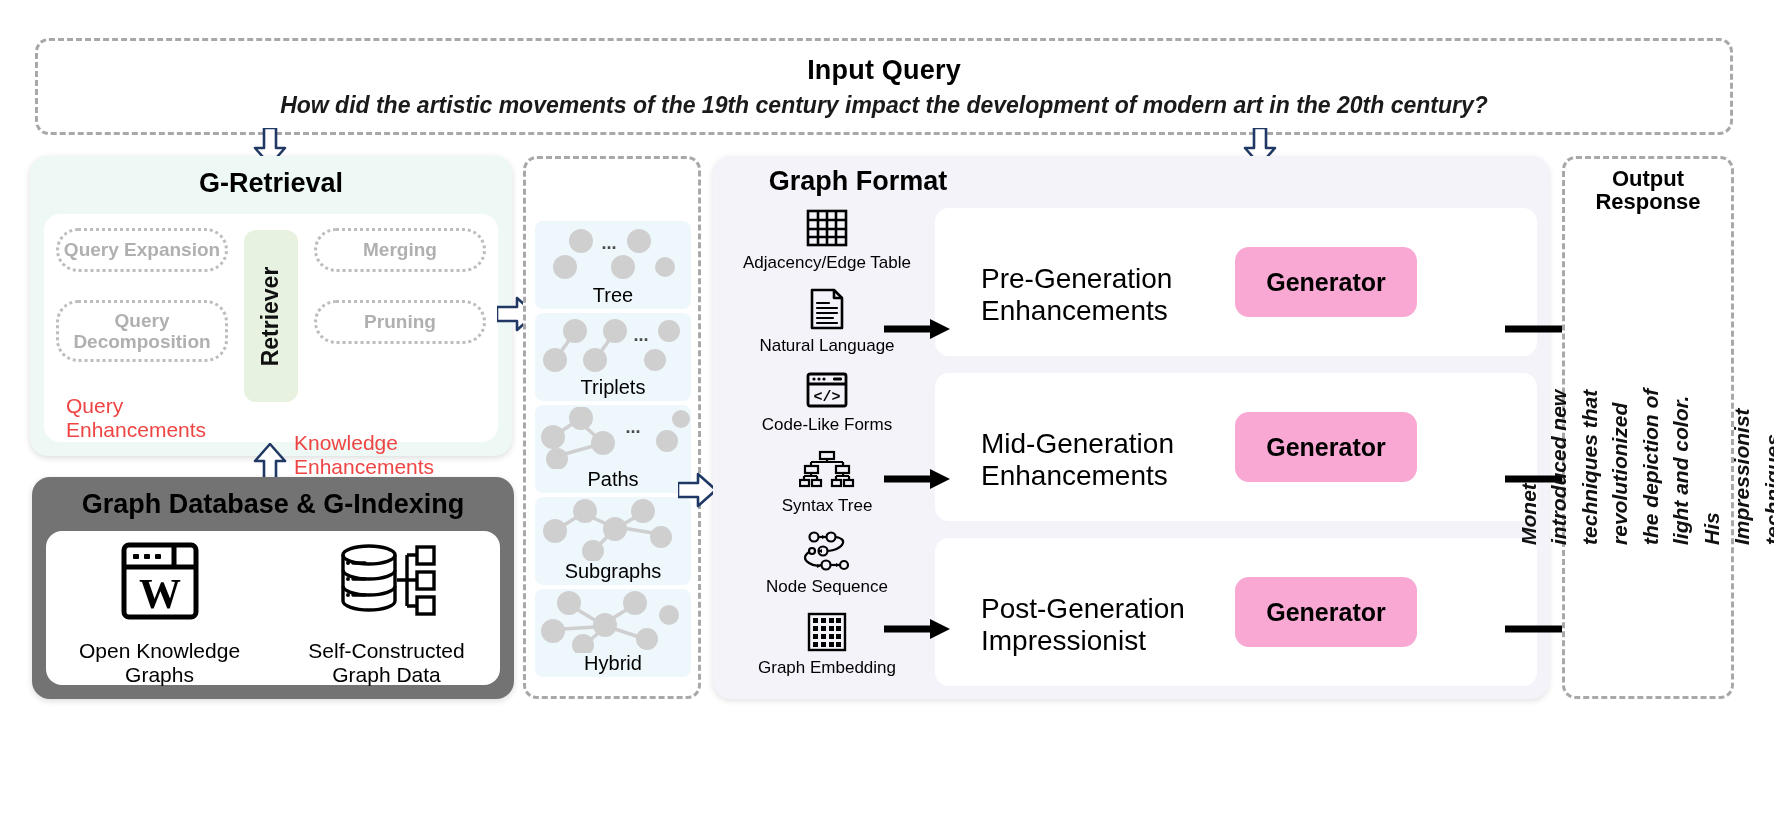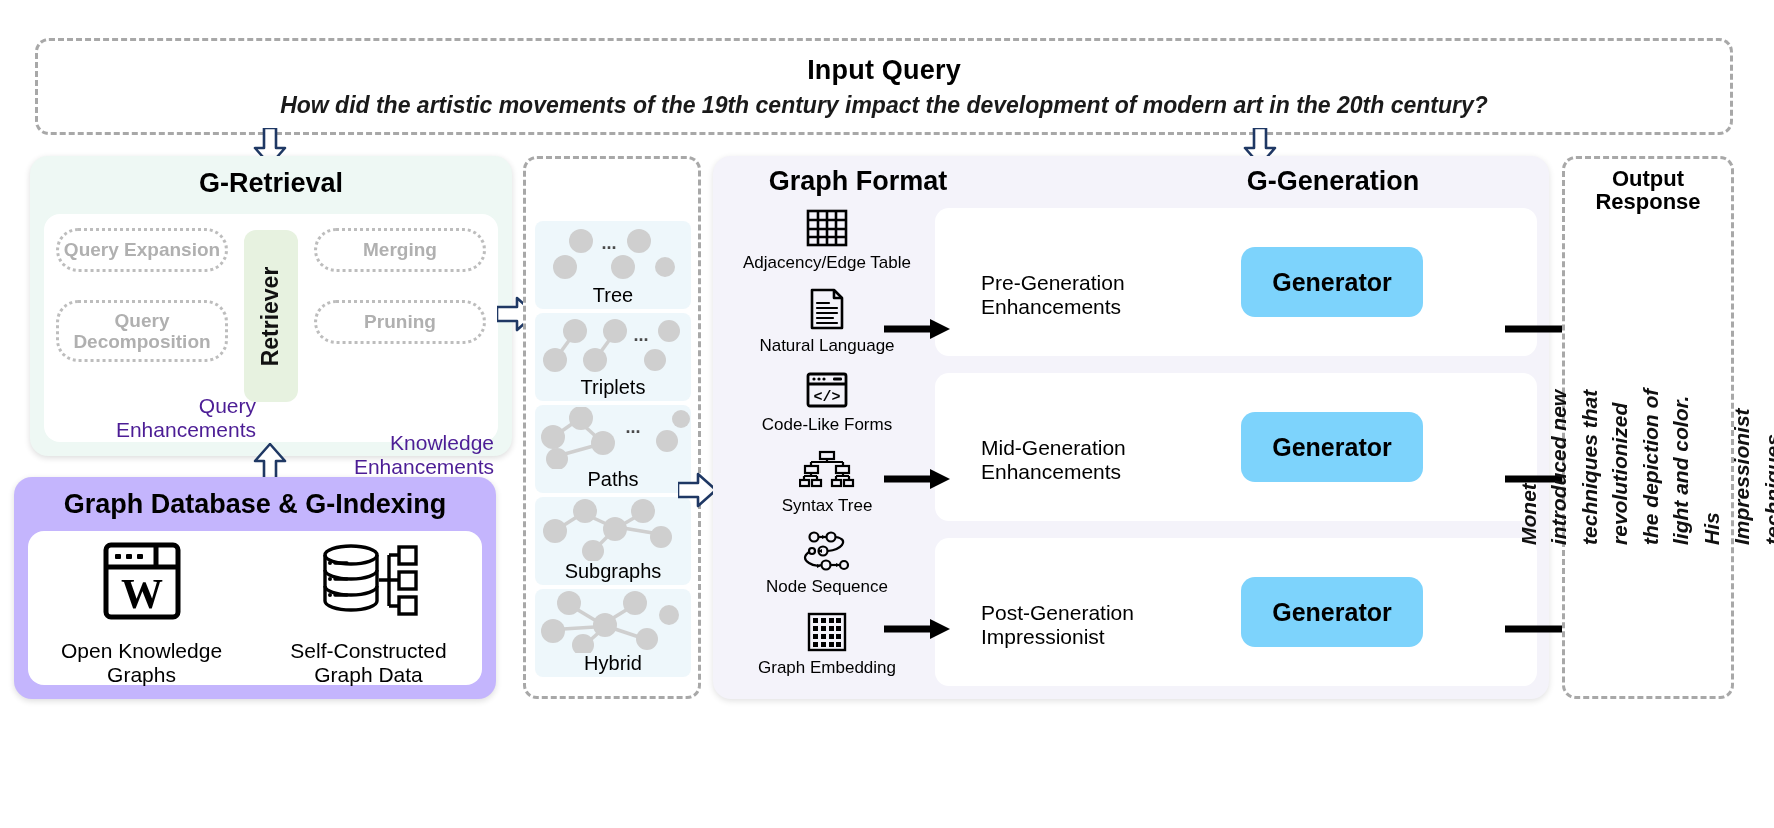--- a/index.html
+++ b/index.html
@@ -113,33 +113,33 @@
   .retriever-chip span {
     transform: rotate(-90deg);
     white-space: nowrap;
     font-size: 23px;
     font-weight: bold;
     color: #111;
   }
   .gr-caption {
     position: absolute;
     font-size: 21px;
-    text-align: right;
+    text-align: left;
     line-height: 1.12;
-    color: #4c1d95;
+    color: #ef4444;
   }
   .gr-cap-left  { left: 22px;  top: 180px; width: 190px; }
   .gr-cap-right { left: 250px; top: 180px; width: 200px; margin-top: 37px; }
 
   
   .graph-db {
     position: absolute;
-    left: 14px; top: 477px;
+    left: 32px; top: 477px;
     width: 482px; height: 222px;
-    background: #c4b5fd;
+    background: #737373;
     border-radius: 18px;
     box-shadow: 0 2px 6px rgba(0,0,0,.14);
     box-sizing: border-box;
   }
   .gdb-inner {
     position: absolute;
     left: 14px; top: 54px;
     width: 454px; height: 154px;
     background: #ffffff;
     border-radius: 16px;
@@ -254,35 +254,35 @@
   .gg-row {
     background: #ffffff;
     border-radius: 14px;
     height: 148px;
     display: flex;
     align-items: center;
     padding-left: 46px;
     box-sizing: border-box;
   }
   .gg-row .enh {
-    font-size: 21px;
+    font-size: 28px;
     line-height: 1.14;
     width: 250px;
     margin-top: 26px;
   }
   .generator-chip {
-    background: #7dd3fc;
+    background: #f9a8d4;
     border-radius: 14px;
     width: 182px; height: 70px;
     display: flex;
     align-items: center;
     justify-content: center;
     font-size: 25px;
     font-weight: bold;
-    margin-left: 10px;
+    margin-left: 4px;
   }
 
   
   .output-response {
     position: absolute;
     left: 1562px; top: 156px;
     width: 172px; height: 543px;
     border: 3px dashed #a8a8a8;
     border-radius: 14px;
     background: #ffffff;
@@ -536,21 +536,20 @@
   </div>
 
   <div class="arrow-open" style="left:678px; top:472px; width:40px; height:36px;">
     <svg width="40" height="36" viewBox="0 0 40 36">
       <polygon points="0,11 20,11 20,2 38,18 20,34 20,25 0,25" fill="#ffffff" stroke="#1f3864" stroke-width="2.6" stroke-linejoin="round"></polygon>
     </svg>
   </div>
 
   <div class="gen-panel">
     <div class="gf-title">Graph Format</div>
-    <div class="gg-title">G-Generation</div>
 
     <div class="gf-list">
 
       <div class="gf-item">
         <span>
           <svg width="44" height="40" viewBox="0 0 44 40">
             <g fill="none" stroke="#000" stroke-width="2.6">
               <rect x="3" y="3" width="38" height="34"></rect>
               <line x1="3" y1="12" x2="41" y2="12"></line>
               <line x1="3" y1="21" x2="41" y2="21"></line>

